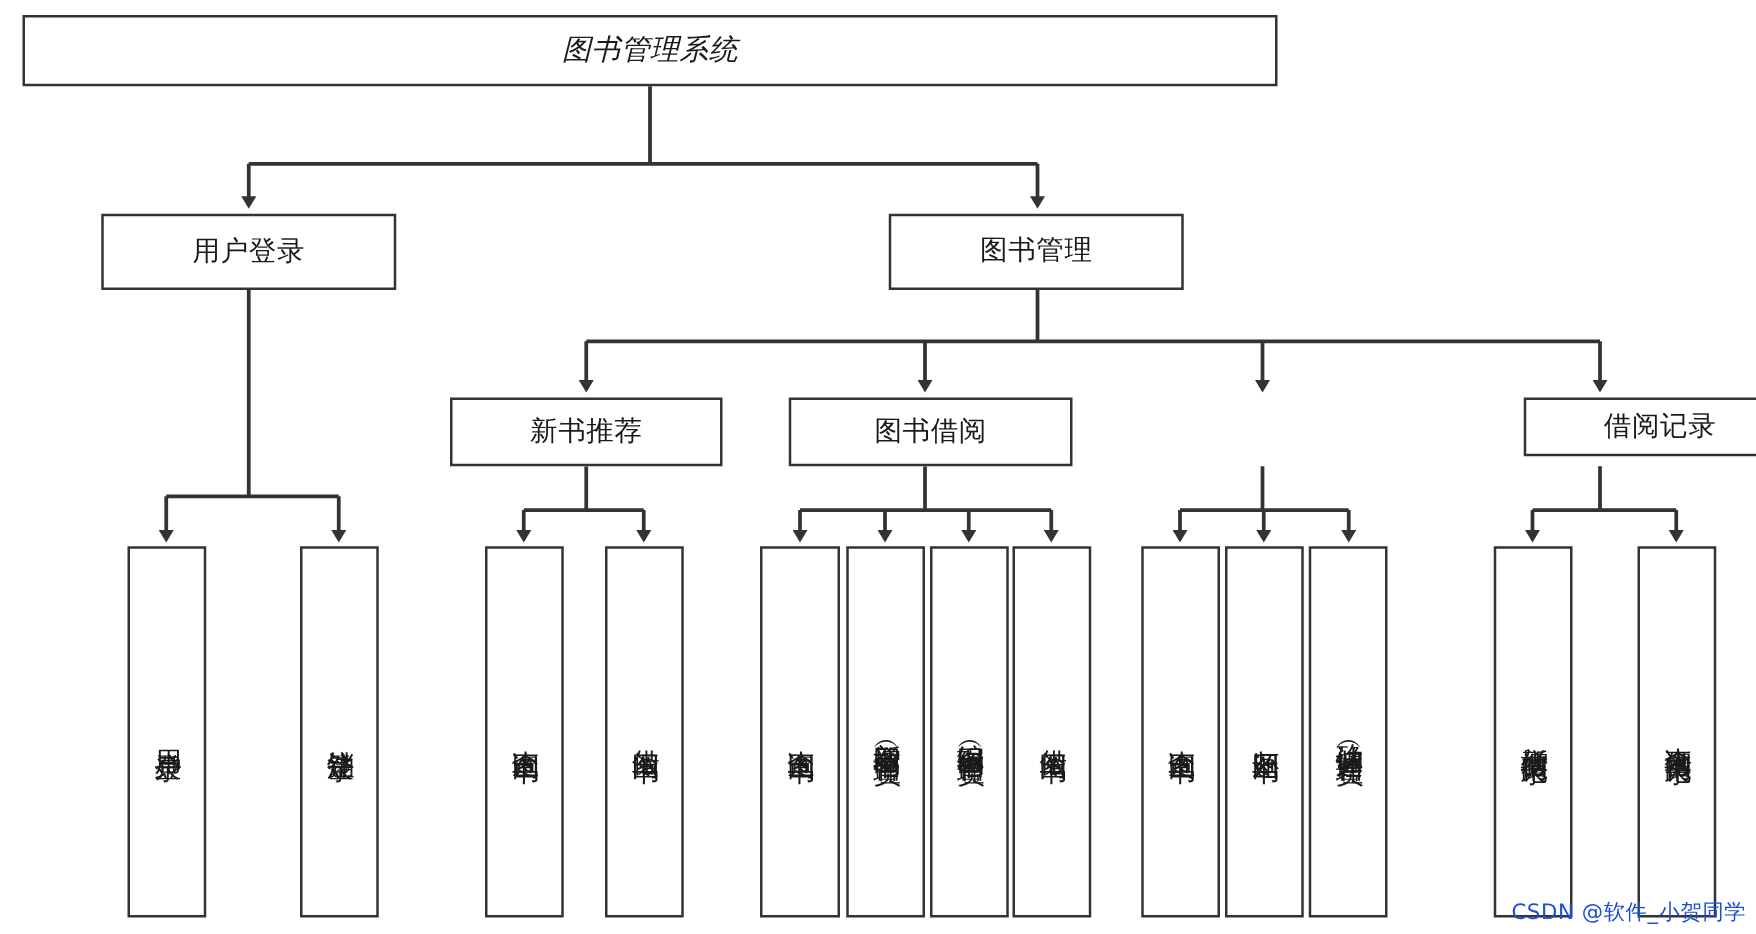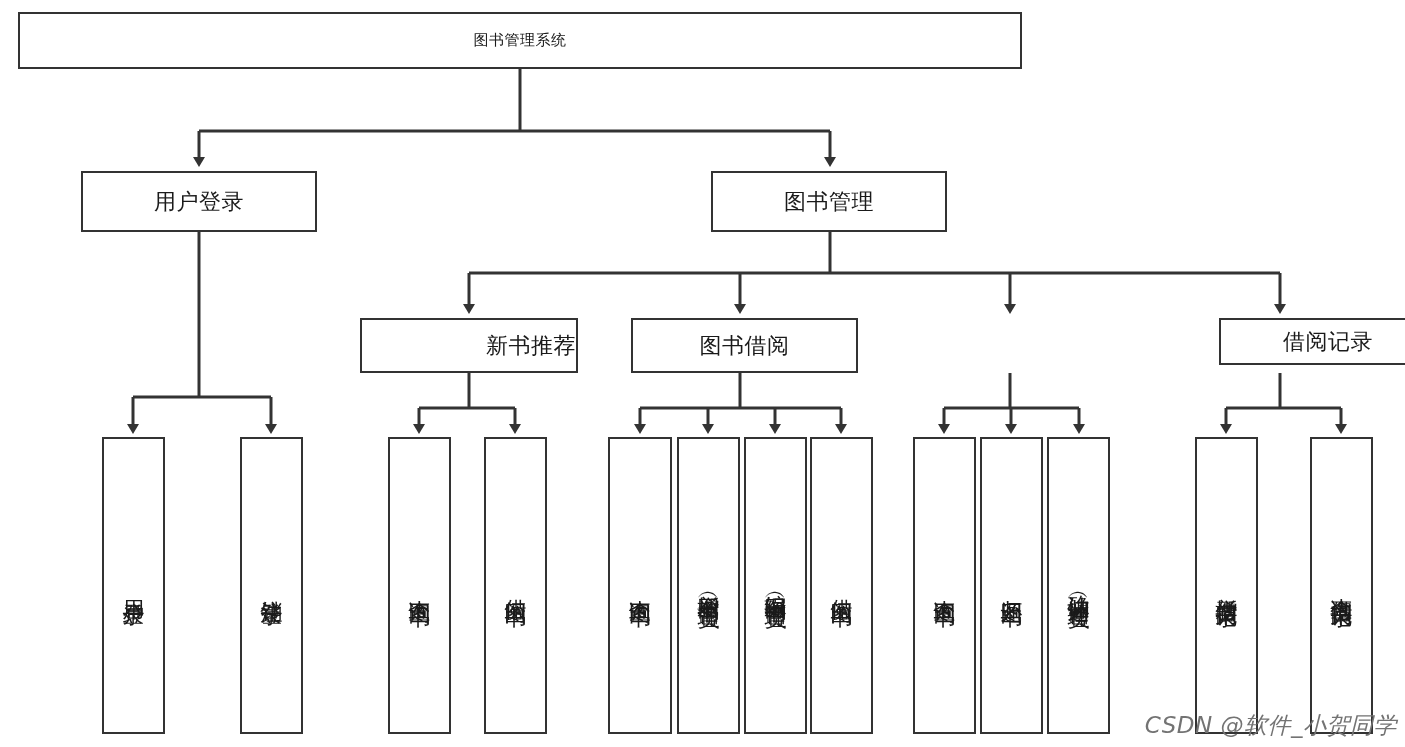--- a/index.html
+++ b/index.html
@@ -39,45 +39,45 @@
     display: block;
     text-align: center;
     line-height: 1.18;
     letter-spacing: 0.5px;
   }
   
   .node.h .node-label {
     font-size: 22px;
   }
   .node.root .node-label {
-    font-size: 15px;
+    font-size: 23px;
+    font-style: italic;
   }
   
   .node.v {
     align-items: center;
     justify-content: center;
   }
   .node.v .node-label {
     writing-mode: vertical-rl;
     text-orientation: upright;
     font-size: 22px;
     line-height: 1.0;
     letter-spacing: 2px;
     white-space: nowrap;
     max-height: 100%;
   }
   .watermark {
     position: absolute;
     right: 8px;
     bottom: 6px;
-    font-size: 23px;
-    color: #737373;
+    font-size: 17px;
+    color: #1d4ed8;
     letter-spacing: 0.5px;
     white-space: nowrap;
-    font-style: italic;
   }
 </style>
 </head>
 <body>
 
 <div id="canvas">
 
   <svg class="connectors" viewBox="0 0 1405 747" xmlns="http://www.w3.org/2000/svg">
     <defs>
       <marker id="arrow" markerWidth="10" markerHeight="12" refX="1" refY="6" orient="auto" markerUnits="userSpaceOnUse">
@@ -126,25 +126,25 @@
     <path d="M1341,408 L1341,425" stroke="#333333" stroke-width="3" fill="none" marker-end="url(#arrow)"></path>
   </svg>
 
   <div class="node h root" style="left:18px; top:12px; width:1004px; height:57px;">
     <span class="node-label">图书管理系统</span>
   </div>
 
   <div class="node h" style="left:81px; top:171px; width:236px; height:61px;">
     <span class="node-label">用户登录</span>
   </div>
-  <div class="node h" style="left:711px; top:171px; width:236px; height:61px;">
+  <div class="node h" style="left:711px; top:171px; width:236px; height:61px;font-family:Liberation Mono, monospace;">
     <span class="node-label">图书管理</span>
   </div>
 
-  <div class="node h" style="left:360px; top:318px; width:218px; height:55px;justify-content:flex-end;">
+  <div class="node h" style="left:360px; top:318px; width:218px; height:55px;">
     <span class="node-label">新书推荐</span>
   </div>
   <div class="node h" style="left:631px; top:318px; width:227px; height:55px;">
     <span class="node-label">图书借阅</span>
   </div>
   <div class="node h" style="left:1219px; top:318px; width:218px; height:47px;">
     <span class="node-label">借阅记录</span>
   </div>
 
   <div class="node v" style="left:102px; top:437px; width:63px; height:297px;">

